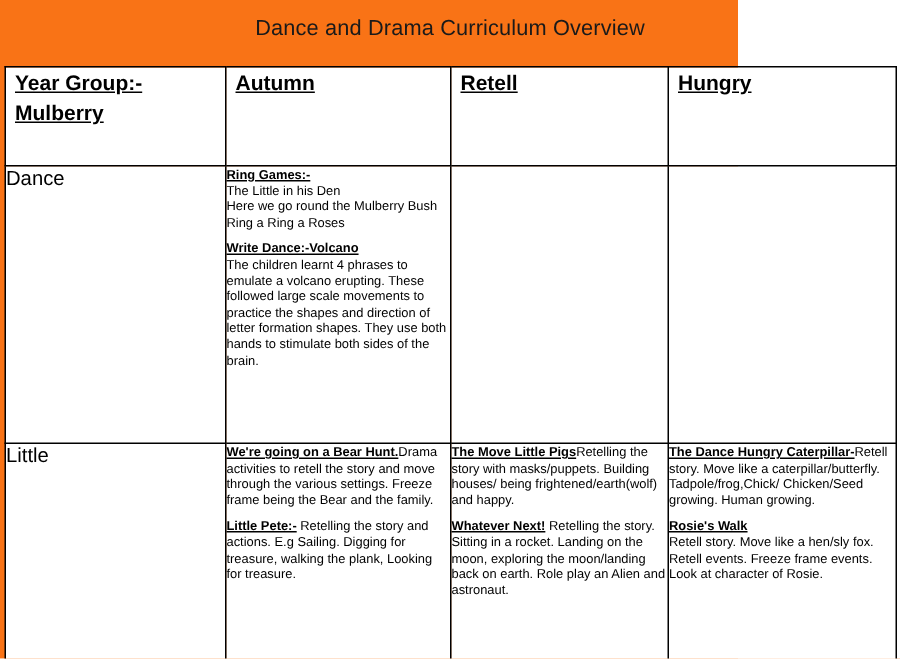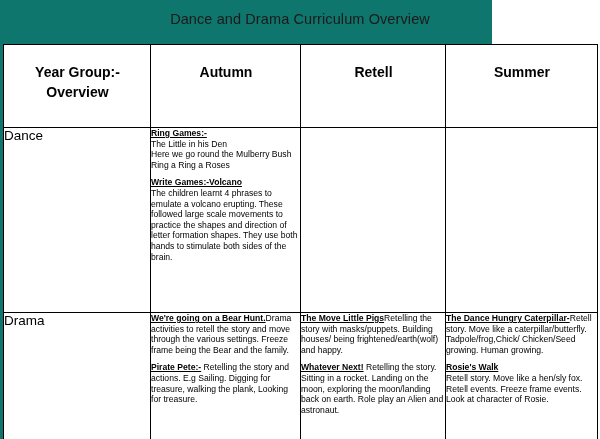--- a/index.html
+++ b/index.html
@@ -12,21 +12,21 @@
     width: 600px;
     height: 439px;
     overflow: hidden;
     font-family: "Liberation Sans", sans-serif;
     color: #000000;
   }
   #page {
     position: relative;
     width: 492px;
     height: 439px;
-    background: #0f766e;
+    background: #f97316;
     box-sizing: border-box;
   }
   .doc-title {
     position: absolute;
     left: 0;
     top: 10px;
     width: 600px;
     text-align: center;
     font-size: 14.5px;
     font-weight: 400;
@@ -50,23 +50,24 @@
   }
   
   col.c1 { width: 147px; }
   col.c2 { width: 150px; }
   col.c3 { width: 145px; }
   col.c4 { width: 152px; }
 
   
   tr.head th {
     height: 61px;
-    padding: 17px 5px 4px 6px;
-    text-align: center;
+    padding: 0 5px 4px 6px;
+    text-align: left;
     vertical-align: top;
+    text-decoration: underline;
   }
   .hdr-text {
     font-size: 14px;
     font-weight: bold;
     line-height: 20px;
     color: #000000;
     display: block;
   }
   
   td.rowlabel {
@@ -115,68 +116,68 @@
     <colgroup>
       <col class="c1">
         <col class="c2">
         <col class="c3">
         <col class="c4">
     </colgroup>
     <thead>
       <tr class="head">
         <th>
           <span class="hdr-text">Year Group:-</span>
-          <span class="hdr-text">Overview</span>
+          <span class="hdr-text">Mulberry</span>
         </th>
         <th>
           <span class="hdr-text">Autumn</span>
         </th>
         <th>
           <span class="hdr-text">Retell</span>
         </th>
         <th>
-          <span class="hdr-text">Summer</span>
+          <span class="hdr-text">Hungry</span>
         </th>
       </tr>
     </thead>
     <tbody>
 
       <tr class="dance-row">
         <td class="rowlabel">
           <span class="rowlabel-text">Dance</span>
         </td>
 
         <td class="cell">
           <div class="block">
             <p class="body-text ttl">Ring Games:-</p>
             <p class="body-text">The Little in his Den</p>
             <p class="body-text">Here we go round the Mulberry Bush</p>
             <p class="body-text">Ring a Ring a Roses</p>
           </div>
           <div class="block">
-            <p class="body-text ttl">Write Games:-Volcano</p>
+            <p class="body-text ttl">Write Dance:-Volcano</p>
             <p class="body-text">The children learnt 4 phrases to emulate a volcano erupting. These followed large scale movements to practice the shapes and direction of letter formation shapes. They use both hands to stimulate both sides of the brain.</p>
           </div>
         </td>
 
         <td class="cell"></td>
         <td class="cell"></td>
       </tr>
 
       <tr class="drama-row">
         <td class="rowlabel">
-          <span class="rowlabel-text">Drama</span>
+          <span class="rowlabel-text">Little</span>
         </td>
 
         <td class="cell">
           <div class="block">
             <p class="body-text"><span class="inline-head">We're going on a Bear Hunt.</span><span>Drama activities to retell the story and move through the various settings. Freeze frame being the Bear and the family.</span></p>
           </div>
           <div class="block">
-            <p class="body-text"><span class="inline-head">Pirate Pete:-</span><span> Retelling the story and actions. E.g Sailing. Digging for treasure, walking the plank, Looking for treasure.</span></p>
+            <p class="body-text"><span class="inline-head">Little Pete:-</span><span> Retelling the story and actions. E.g Sailing. Digging for treasure, walking the plank, Looking for treasure.</span></p>
           </div>
         </td>
 
         <td class="cell">
           <div class="block">
             <p class="body-text"><span class="inline-head">The Move Little Pigs</span><span>Retelling the story with masks/puppets. Building houses/ being frightened/earth(wolf) and    happy.</span></p>
           </div>
           <div class="block">
             <p class="body-text"><span class="inline-head">Whatever Next!</span><span> Retelling the story. Sitting in a rocket. Landing on the moon, exploring the moon/landing back on earth. Role play an Alien and astronaut.</span></p>
           </div>

